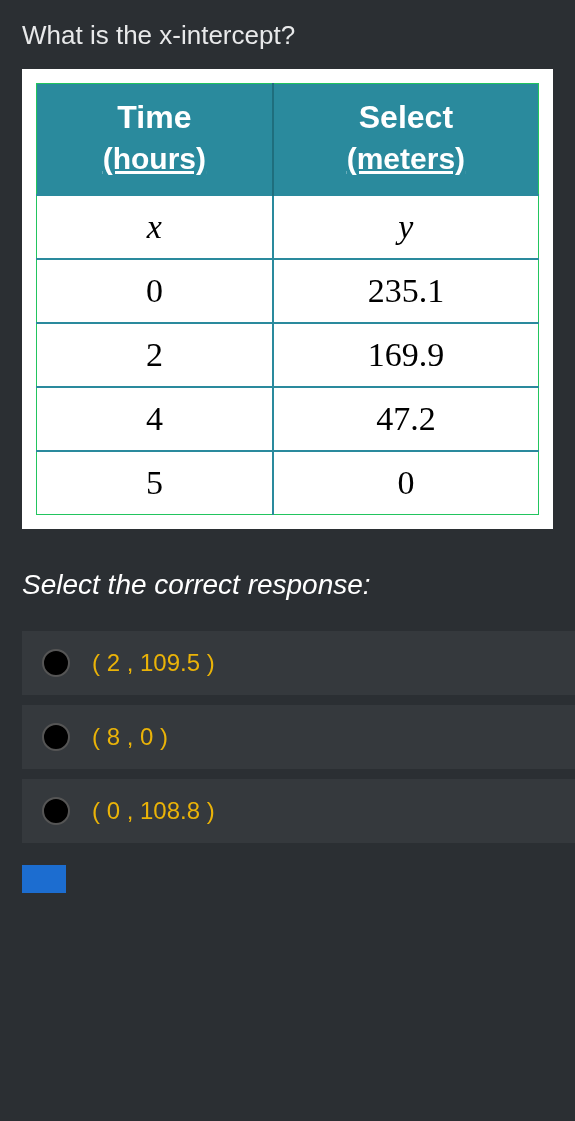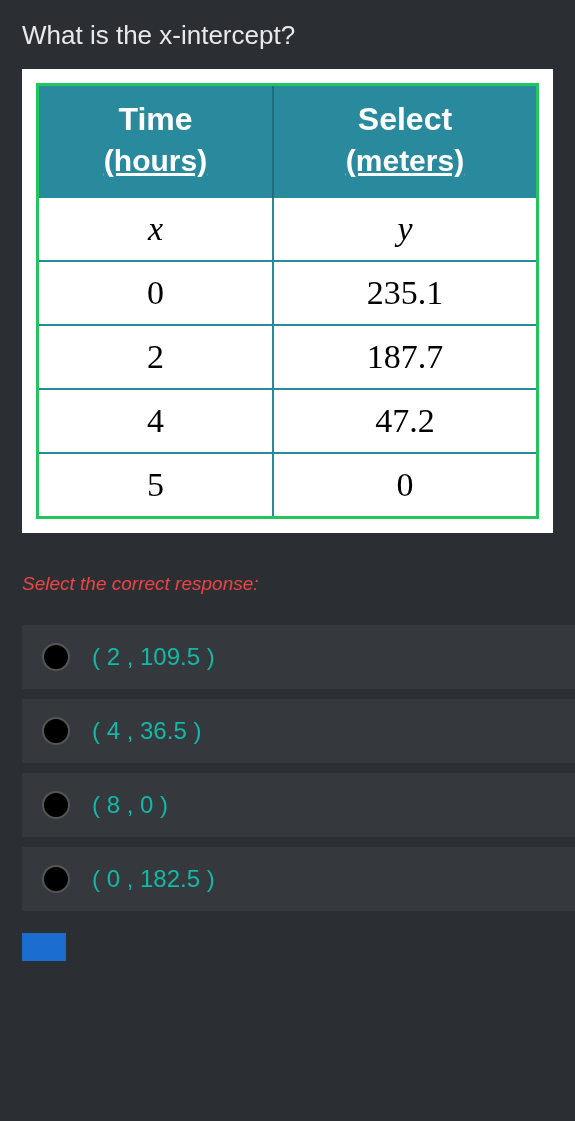--- a/index.html
+++ b/index.html
@@ -23,21 +23,21 @@
       margin-bottom: 18px;
     }
     .table-container {
       background: #ffffff;
       padding: 14px;
       margin-bottom: 40px;
     }
     table {
       width: 100%;
       border-collapse: collapse;
-      border: 3px solid #22c55e;
+      border: 1px solid #22c55e;
     }
     th {
       background-color: #2a8a9d;
       color: #ffffff;
       font-size: 32px;
       font-weight: 700;
       padding: 12px 8px 14px;
       text-align: center;
       line-height: 1.35;
     }
@@ -60,22 +60,22 @@
     }
     td:first-child {
       border-right: 2px solid #2a8a9d;
     }
     tr.varrow td {
       font-style: italic;
       font-family: "Times New Roman", Times, serif;
     }
     .prompt {
       font-style: italic;
-      font-size: 19px;
-      color: #ef4444;
+      font-size: 28px;
+      color: #ffffff;
       margin-bottom: 30px;
     }
     .options {
       display: flex;
       flex-direction: column;
       gap: 10px;
     }
     .option {
       background-color: #35393d;
       padding: 18px 20px;
@@ -87,21 +87,21 @@
     }
     .radio {
       width: 28px;
       height: 28px;
       border-radius: 50%;
       background-color: #000000;
       flex-shrink: 0;
       border: 2px solid #555;
     }
     .option-label {
-      color: #14b8a6;
+      color: #eab308;
       font-size: 24px;
     }
     .btn-bar {
       margin-top: 22px;
     }
     .btn {
       background-color: #1c6dd0;
       color: #ffffff;
       border: none;
       padding: 14px 22px;
@@ -135,21 +135,21 @@
       <tr class="varrow">
         <td>x</td>
         <td>y</td>
       </tr>
       <tr>
         <td>0</td>
         <td>235.1</td>
       </tr>
       <tr>
         <td>2</td>
-        <td>187.7</td>
+        <td>169.9</td>
       </tr>
       <tr>
         <td>4</td>
         <td>47.2</td>
       </tr>
       <tr>
         <td>5</td>
         <td>0</td>
       </tr>
     </tbody>
@@ -158,27 +158,23 @@
 
 <p class="prompt">Select the correct response:</p>
 
 <div class="options">
   <div class="option">
     <span class="radio"></span>
     <span class="option-label">( 2 , 109.5 )</span>
   </div>
   <div class="option">
     <span class="radio"></span>
-    <span class="option-label">( 4 , 36.5 )</span>
-  </div>
-  <div class="option">
-    <span class="radio"></span>
     <span class="option-label">( 8 , 0 )</span>
   </div>
   <div class="option">
     <span class="radio"></span>
-    <span class="option-label">( 0 , 182.5 )</span>
+    <span class="option-label">( 0 , 108.8 )</span>
   </div>
 </div>
 
 <div class="btn-bar">
   <button class="btn"></button>
 </div>
 
 </body></html>

